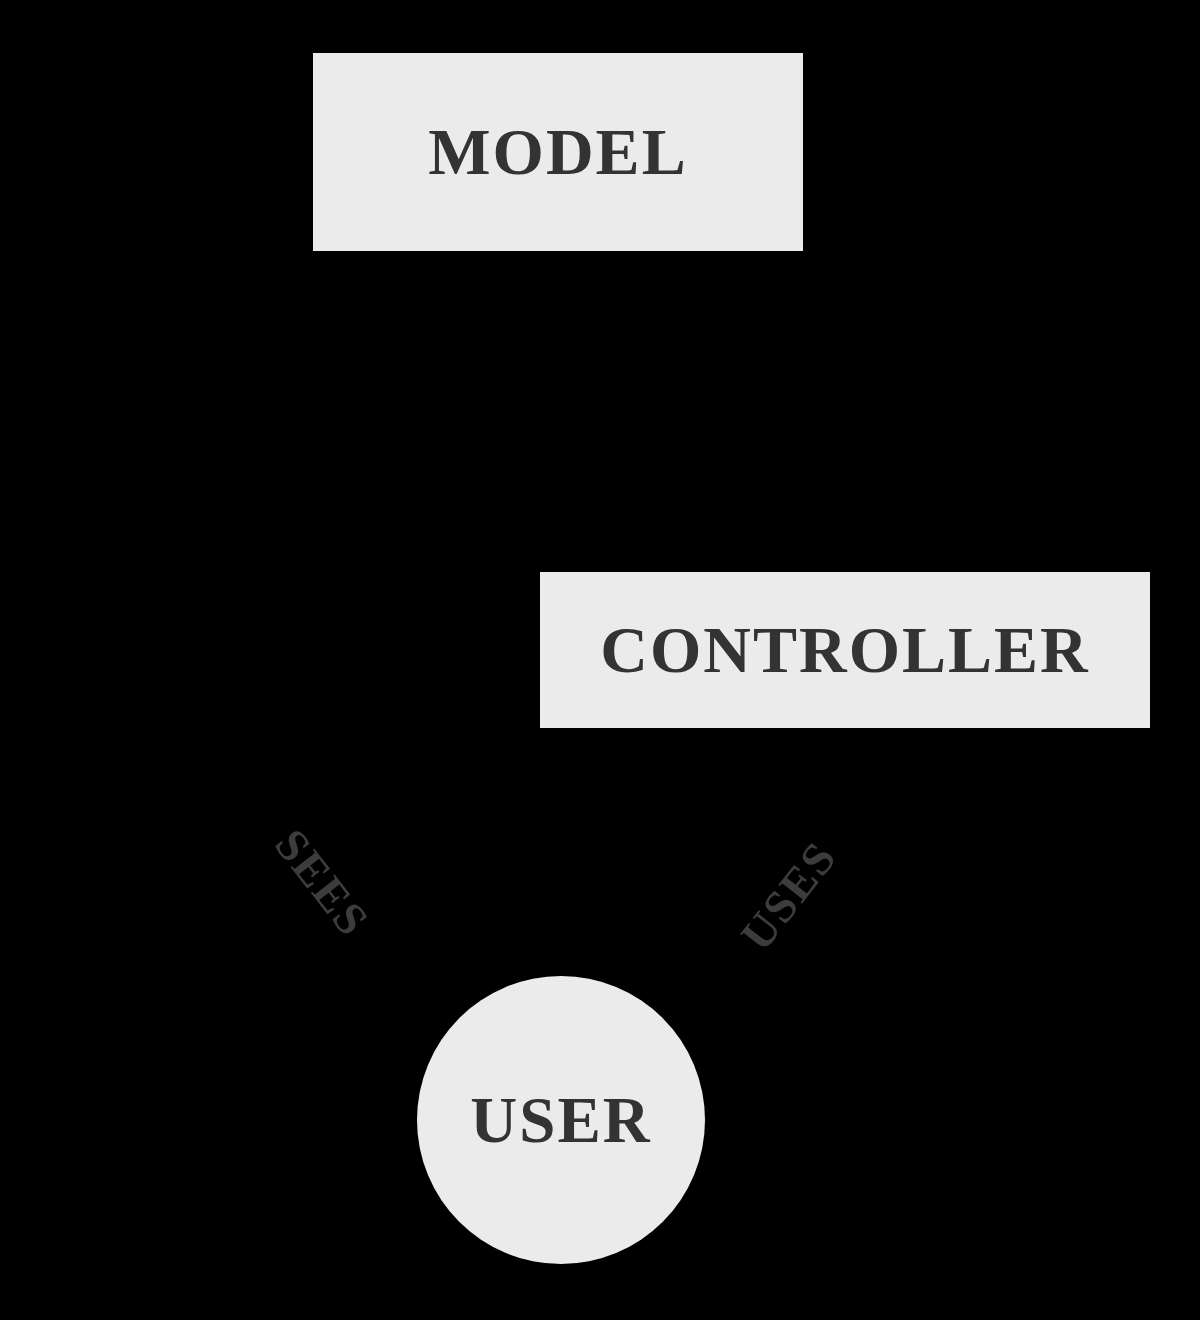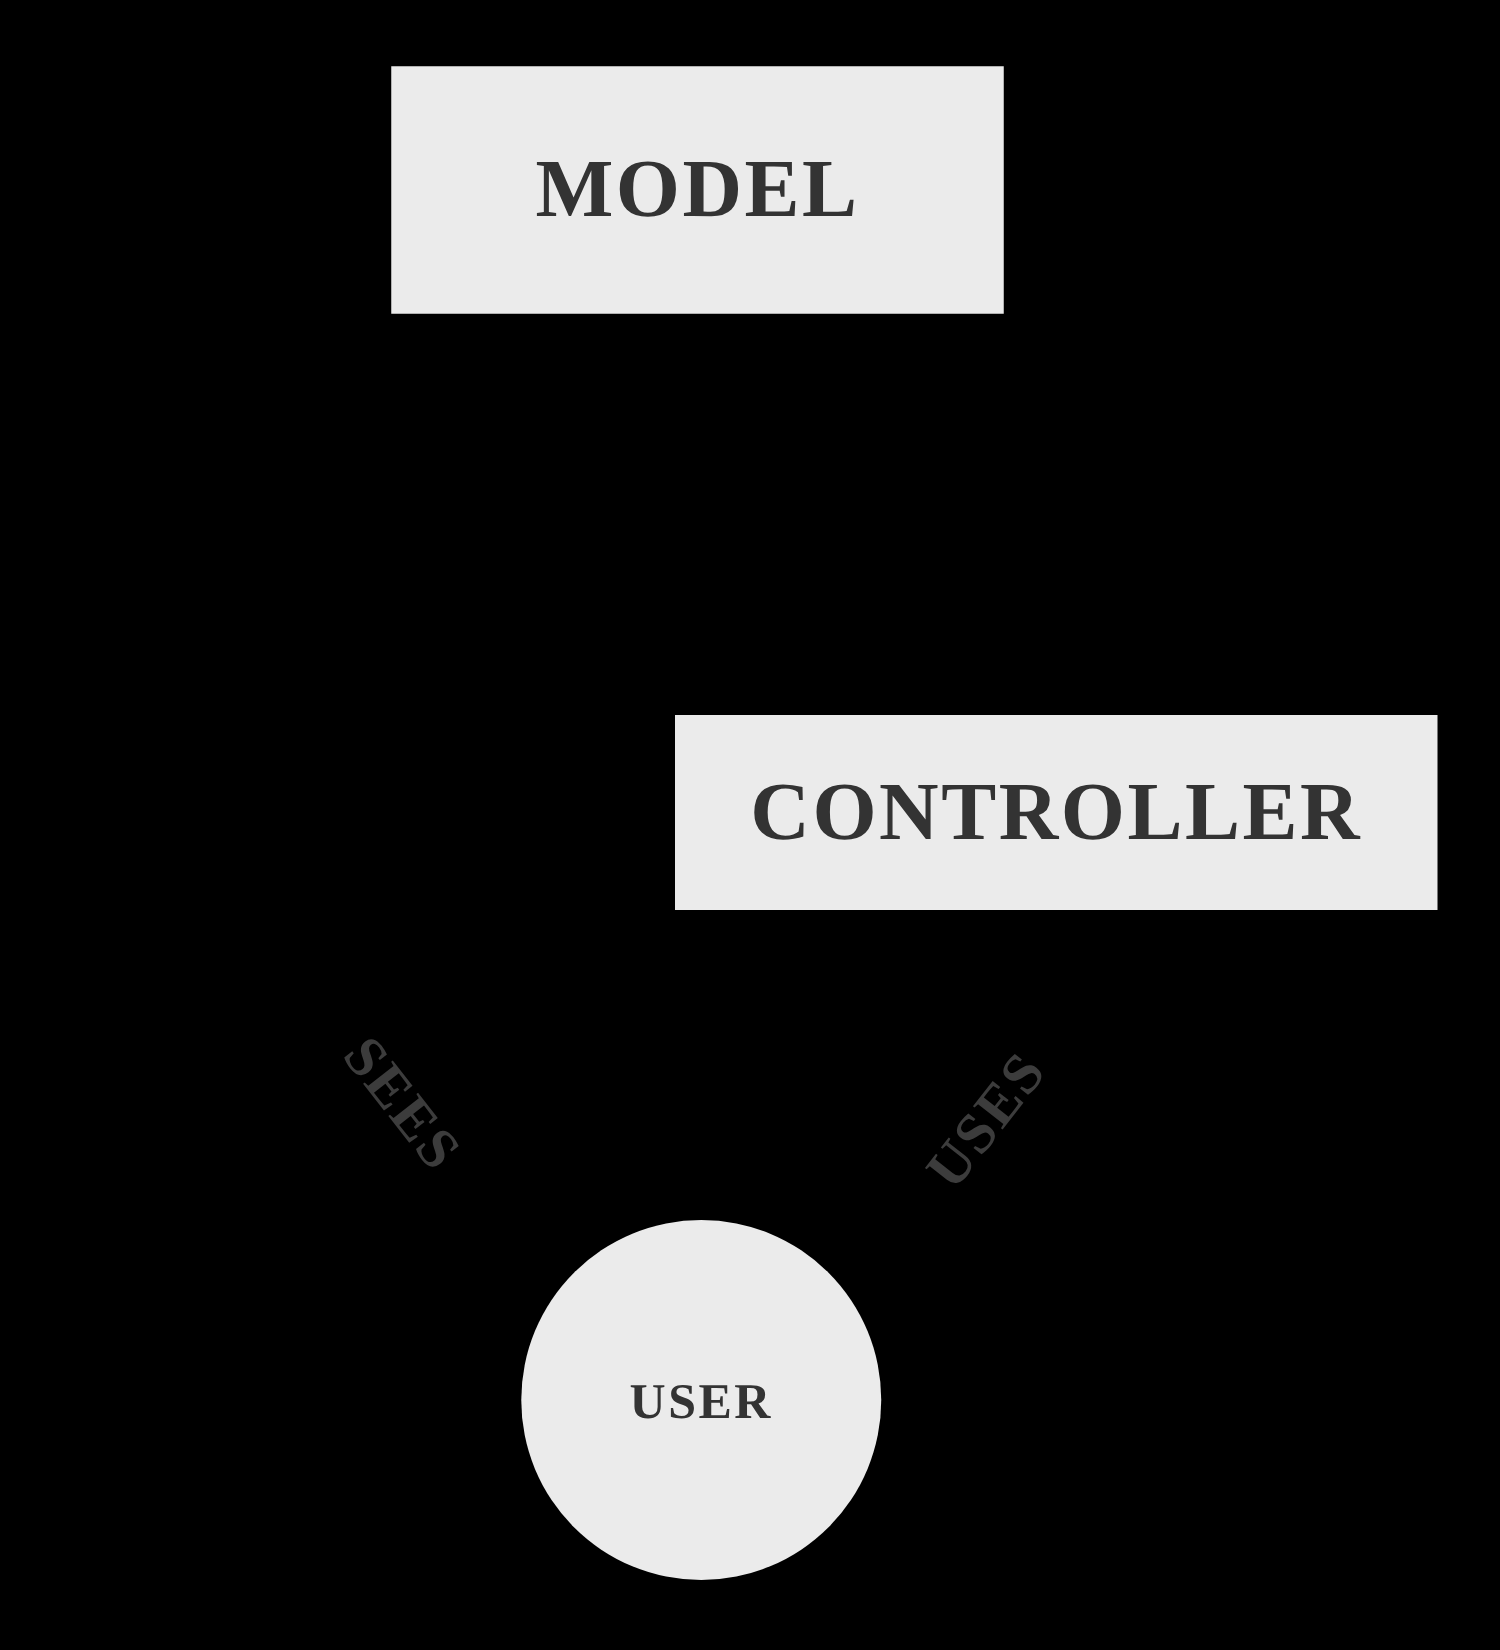--- a/index.html
+++ b/index.html
@@ -35,21 +35,21 @@
   .user-circle {
     position: absolute;
     left: 417px; top: 976px;
     width: 288px; height: 288px;
     border-radius: 50%;
     background: var(--box-fill, #EBEBEB);
     display: flex;
     align-items: center;
     justify-content: center;
   }
-  .user-circle .node-label { font-size: 40px; }
+  .user-circle .node-label { font-size: 65px; }
   .rel-label {
     position: absolute;
     color: var(--rel-text, #3C3C3C);
     font-size: 46px;
     font-weight: bold;
     letter-spacing: 2px;
     white-space: nowrap;
     text-align: center;
     line-height: 46px;
   }

